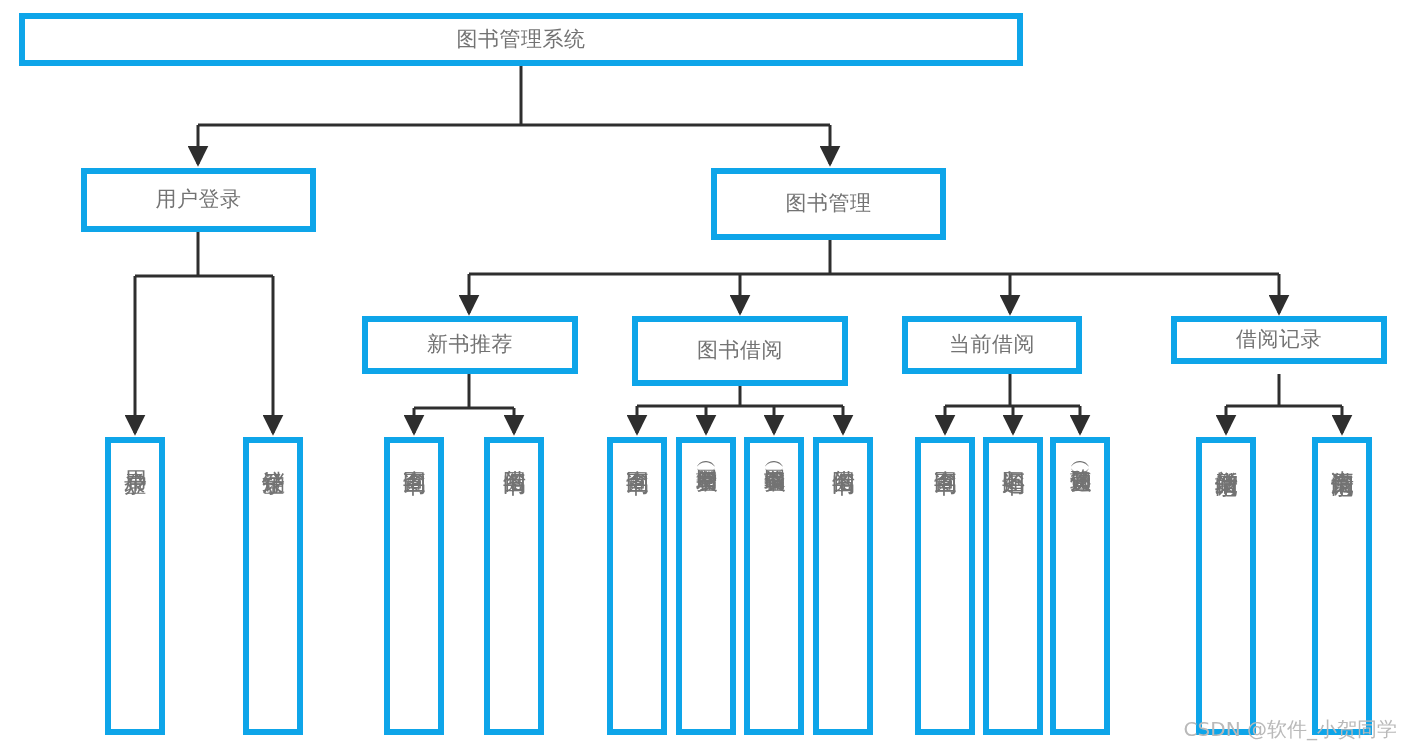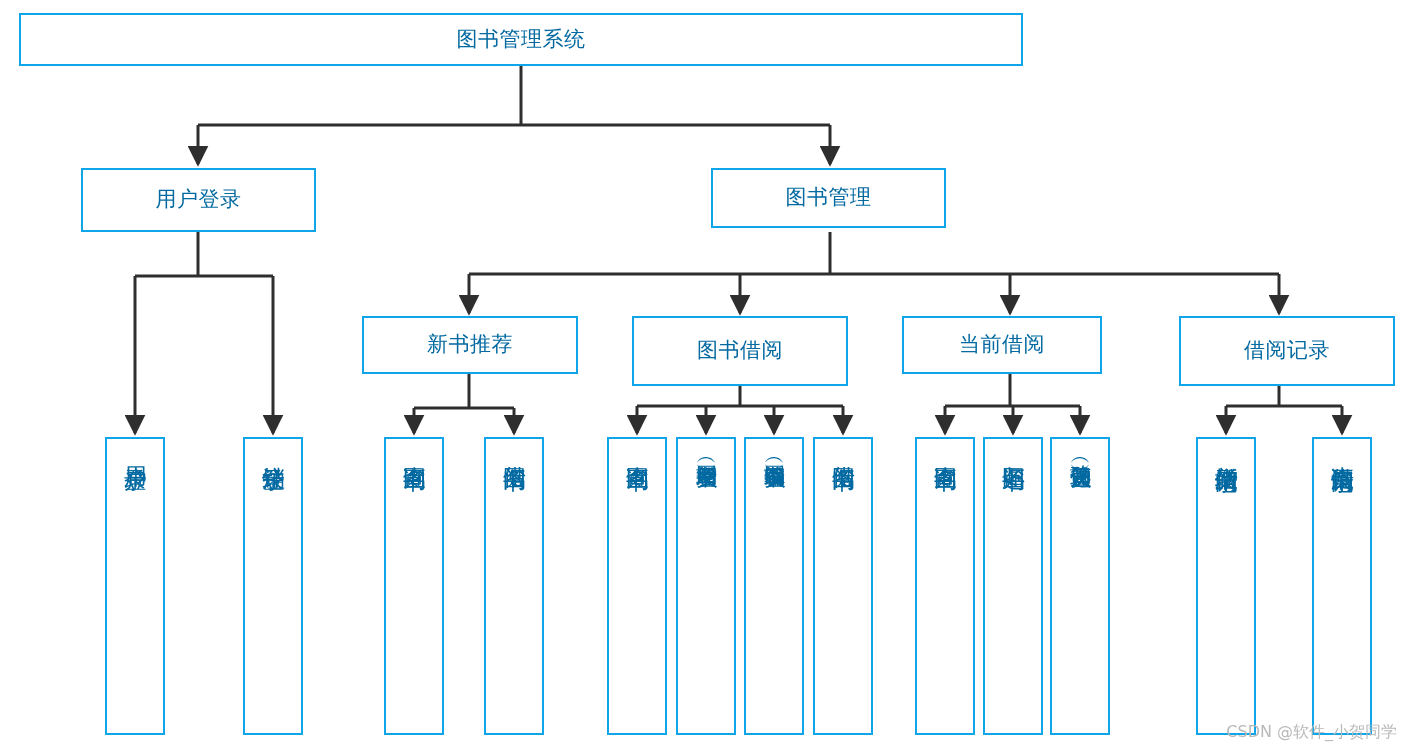--- a/index.html
+++ b/index.html
@@ -22,25 +22,25 @@
     left: 0;
     top: 0;
     width: 1405px;
     height: 747px;
     pointer-events: none;
   }
   .node {
     position: absolute;
     box-sizing: border-box;
     background: #ffffff;
-    border: 2px solid #0ea5e9;
+    border: 6px solid #0ea5e9;
     display: flex;
     align-items: center;
     justify-content: center;
-    color: #0369a1;
+    color: #737373;
     z-index: 2;
   }
   .node-label {
     display: block;
     text-align: center;
     letter-spacing: 0.5px;
     white-space: nowrap;
   }
   .node.h .node-label {
     font-size: 21px;
@@ -59,21 +59,21 @@
     letter-spacing: 1px;
   }
   .node.v.small .node-label {
     font-size: 21px;
     letter-spacing: 0.5px;
   }
   #watermark {
     position: absolute;
     right: 8px;
     bottom: 4px;
-    font-size: 16px;
+    font-size: 20px;
     color: #b9b9b9;
     z-index: 5;
     white-space: nowrap;
     user-select: none;
   }
 </style>
 </head>
 <body>
 
 <div id="diagram-root">
@@ -128,34 +128,34 @@
     </g>
   </svg>
 
   <div class="node h" style="left:19px; top:13px; width:1004px; height:53px;">
     <span class="node-label">图书管理系统</span>
   </div>
 
   <div class="node h" style="left:81px; top:168px; width:235px; height:64px;">
     <span class="node-label">用户登录</span>
   </div>
-  <div class="node h" style="left:711px; top:168px; width:235px; height:60px;">
+  <div class="node h" style="left:711px; top:168px; width:235px; height:72px;">
     <span class="node-label">图书管理</span>
   </div>
 
   <div class="node h" style="left:362px; top:316px; width:216px; height:58px;font-family:Liberation Serif, serif;">
     <span class="node-label">新书推荐</span>
   </div>
   <div class="node h" style="left:632px; top:316px; width:216px; height:70px;">
     <span class="node-label">图书借阅</span>
   </div>
-  <div class="node h" style="left:902px; top:316px; width:200px; height:58px;">
+  <div class="node h" style="left:902px; top:316px; width:180px; height:58px;">
     <span class="node-label">当前借阅</span>
   </div>
-  <div class="node h" style="left:1171px; top:316px; width:216px; height:70px;margin-left:8px;">
+  <div class="node h" style="left:1171px; top:316px; width:216px; height:48px;">
     <span class="node-label">借阅记录</span>
   </div>
 
   <div class="node v" style="left:105px; top:437px; width:60px; height:298px;">
     <span class="node-label">用户登录</span>
   </div>
   <div class="node v" style="left:243px; top:437px; width:60px; height:298px;">
     <span class="node-label">注销登录</span>
   </div>
 

